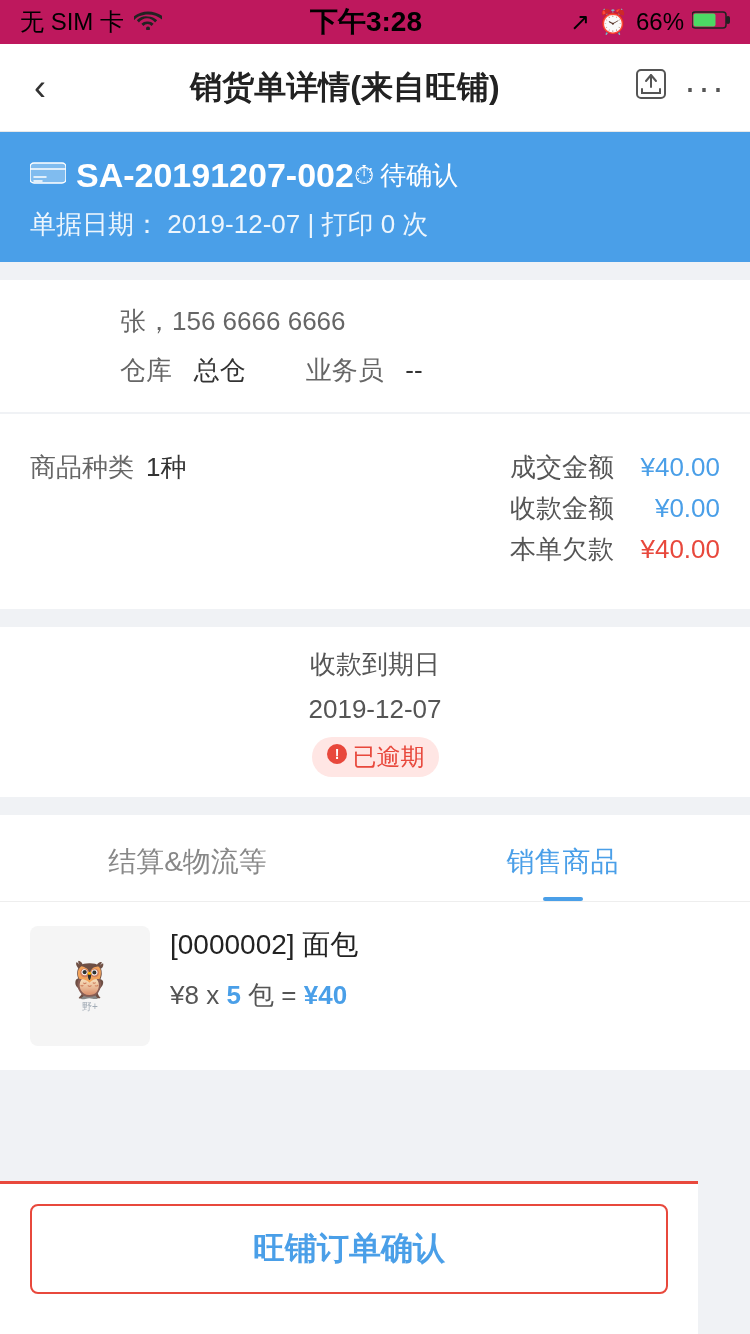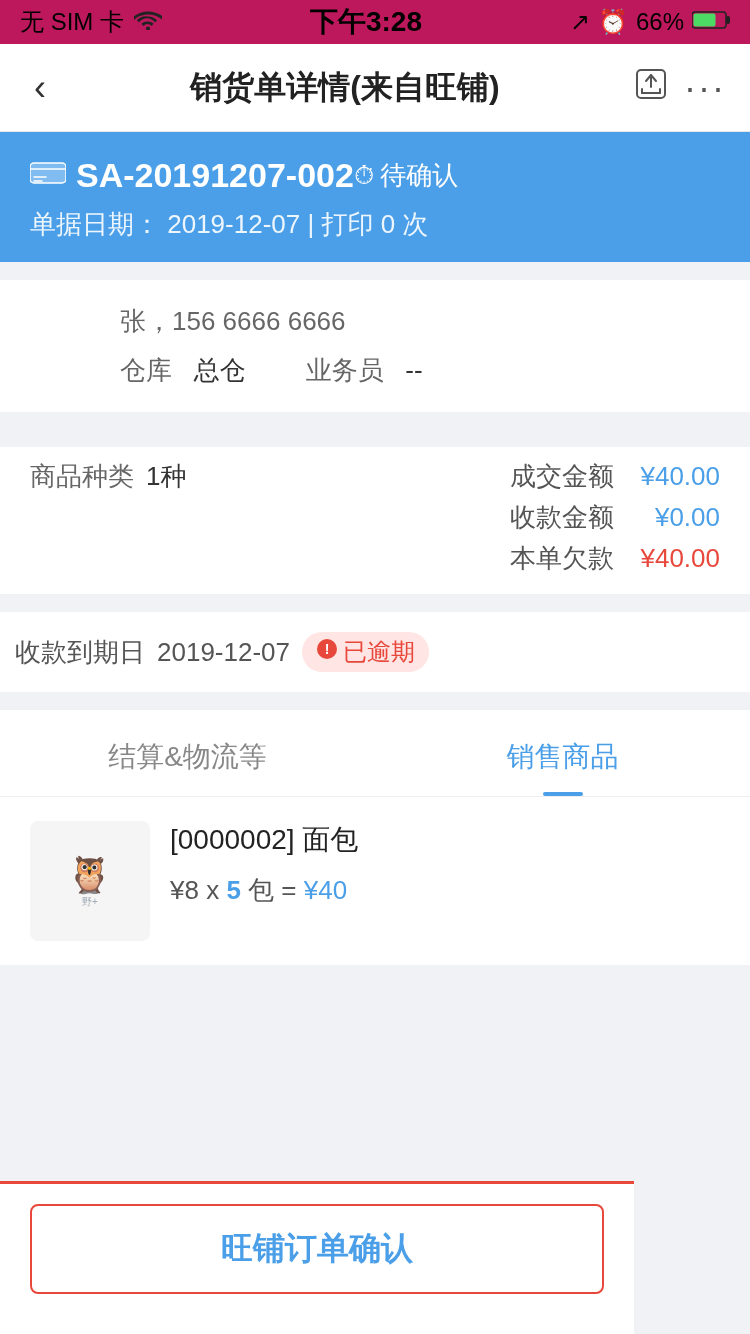--- a/index.html
+++ b/index.html
@@ -129,22 +129,22 @@
       color: #444;
       margin-left: 90px;
       gap: 60px;
     }
     .meta-label { color: #666; }
     .meta-value { color: #333; }
 
     
     .summary-section {
       background: #fff;
-      margin-top: 35px;
-      padding: 12px 30px;
+      margin-top: 2px;
+      padding: 36px 30px;
     }
     .summary-row {
       display: flex;
       align-items: flex-start;
       justify-content: space-between;
     }
     .summary-left { font-size: 26px; color: #555; }
     .summary-kind {
       display: flex;
       align-items: center;
@@ -164,26 +164,27 @@
       font-size: 26px;
     }
     .amount-label { color: #555; }
     .amount-value { color: #4a9fe8; min-width: 90px; text-align: right; }
     .amount-value.red { color: #e8483c; }
 
     
     .due-section {
       background: #fff;
       margin-top: 18px;
-      padding: 20px 15px;
+      padding: 20px 22px;
       display: flex;
       align-items: center;
       gap: 12px;
       font-size: 26px;
       color: #555;
+      flex-direction: column;
     }
     .due-badge {
       background: #ffe6e4;
       color: #e8483c;
       border-radius: 20px;
       padding: 4px 14px;
       font-size: 24px;
       display: flex;
       align-items: center;
       gap: 5px;
@@ -251,34 +252,34 @@
     .product-name {
       font-size: 28px;
       color: #222;
       margin-bottom: 14px;
     }
     .product-price {
       font-size: 26px;
       color: #555;
     }
     .price-qty { color: #4a9fe8; font-weight: 600; }
-    .price-total { color: #4a9fe8; font-weight: 400; }
+    .price-total { color: #4a9fe8; font-weight: 700; }
 
     
     .bottom-spacer {
       height: 250px;
       background: #f0f2f5;
     }
 
     
     .bottom-bar {
       position: fixed;
       bottom: 0;
       left: 0;
-      width: 634px;
+      width: 698px;
       background: #fff;
       padding: 20px 30px 40px;
       border-top: 3px solid #e8483c;
     }
     .confirm-btn {
       width: 100%;
       height: 90px;
       border: 2px solid #e8483c;
       background: #fff;
       color: #4a9fe8;

